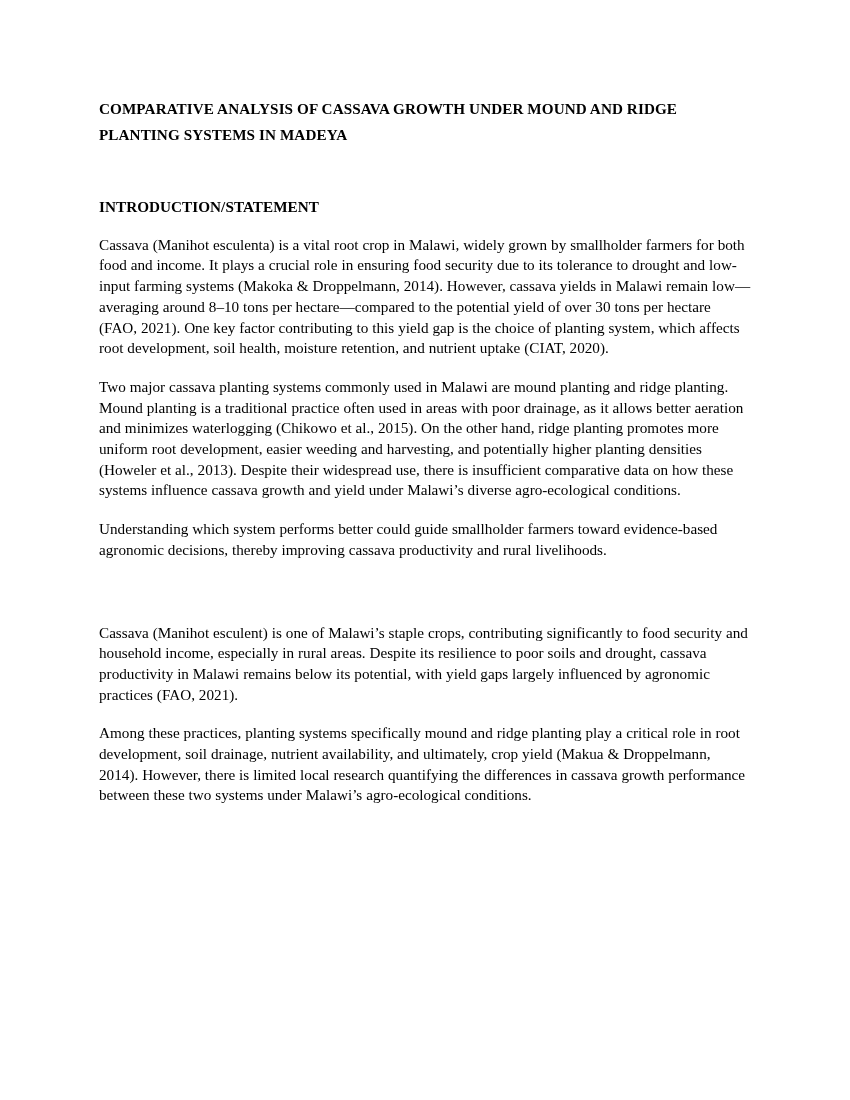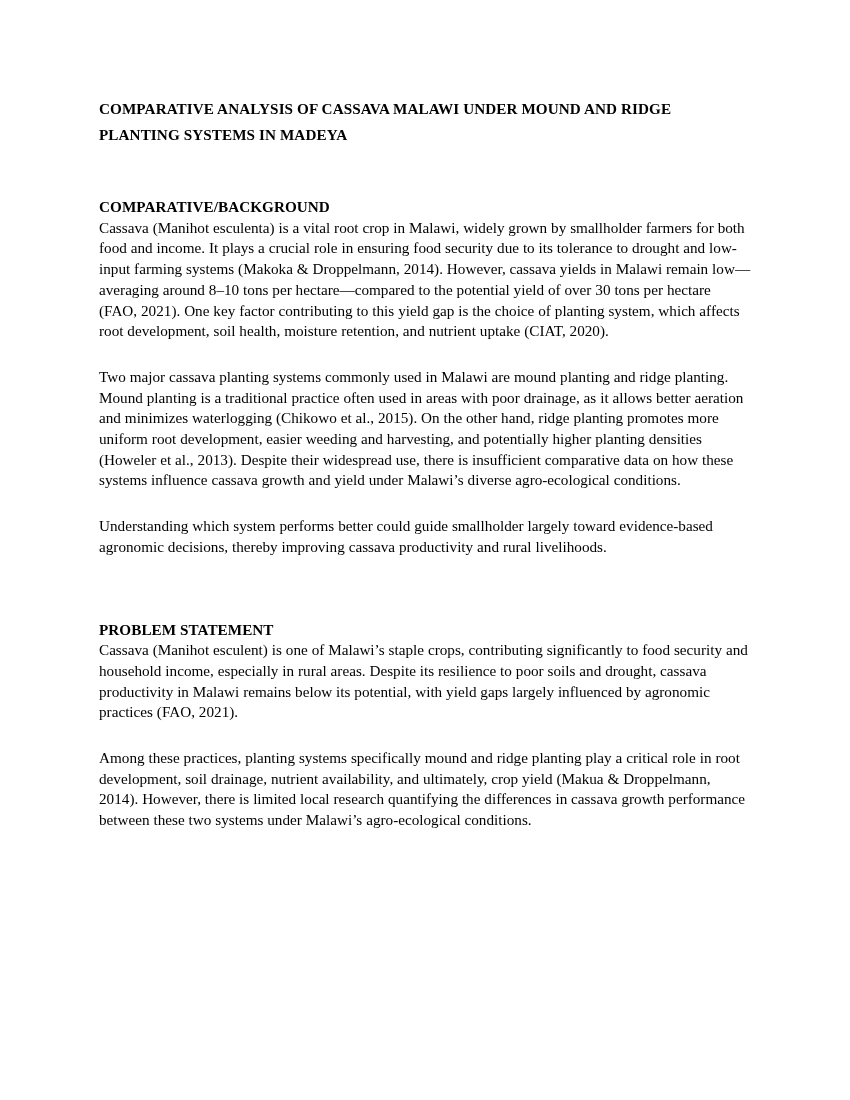--- a/index.html
+++ b/index.html
@@ -77,48 +77,48 @@
 
   
   .para {
     font-size: 15.2px;
     line-height: 20.7px;
     margin: 0;
     text-align: left;
     word-spacing: 0.1px;
   }
   .para + .para {
-    margin-top: 25px;
+    margin-top: 18px;
   }
   .heading-gap {
+    margin-top: 17px;
   }
 </style>
 </head>
 <body>
 
 <div class="page">
   <div class="content">
 
     <div>
       <h1 class="doc-title">
-        <span>COMPARATIVE ANALYSIS OF CASSAVA MALAWI UNDER MOUND AND RIDGE</span>
+        <span>COMPARATIVE ANALYSIS OF CASSAVA GROWTH UNDER MOUND AND RIDGE</span>
         <span>PLANTING SYSTEMS IN MADEYA</span>
       </h1>
     </div>
 
     <div class="byline-block">
     </div>
 
     <div class="section-intro">
-      <h2 class="section-heading">COMPARATIVE/BACKGROUND</h2>
+      <h2 class="section-heading">INTRODUCTION/STATEMENT</h2>
       <p class="para heading-gap">Cassava (Manihot esculenta) is a vital root crop in Malawi, widely grown by smallholder farmers for both food and income. It plays a crucial role in ensuring food security due to its tolerance to drought and low-input farming systems (Makoka &amp; Droppelmann, 2014). However, cassava yields in Malawi remain low—averaging around 8–10 tons per hectare—compared to the potential yield of over 30 tons per hectare (FAO, 2021). One key factor contributing to this yield gap is the choice of planting system, which affects root development, soil health, moisture retention, and nutrient uptake (CIAT, 2020).</p>
       <p class="para">Two major cassava planting systems commonly used in Malawi are mound planting and ridge planting. Mound planting is a traditional practice often used in areas with poor drainage, as it allows better aeration and minimizes waterlogging (Chikowo et al., 2015). On the other hand, ridge planting promotes more uniform root development, easier weeding and harvesting, and potentially higher planting densities (Howeler et al., 2013). Despite their widespread use, there is insufficient comparative data on how these systems influence cassava growth and yield under Malawi’s diverse agro-ecological conditions.</p>
-      <p class="para">Understanding which system performs better could guide smallholder largely toward evidence-based agronomic decisions, thereby improving cassava productivity and rural livelihoods.</p>
+      <p class="para">Understanding which system performs better could guide smallholder farmers toward evidence-based agronomic decisions, thereby improving cassava productivity and rural livelihoods.</p>
     </div>
 
     <div class="section-problem">
-      <h2 class="section-heading">PROBLEM STATEMENT</h2>
       <p class="para heading-gap">Cassava (Manihot esculent) is one of Malawi’s staple crops, contributing significantly to food security and household income, especially in rural areas. Despite its resilience to poor soils and drought, cassava productivity in Malawi remains below its potential, with yield gaps largely influenced by agronomic practices (FAO, 2021).</p>
       <p class="para">Among these practices, planting systems specifically mound and ridge planting play a critical role in root development, soil drainage, nutrient availability, and ultimately, crop yield (Makua &amp; Droppelmann, 2014). However, there is limited local research quantifying the differences in cassava growth performance between these two systems under Malawi’s agro-ecological conditions.</p>
     </div>
 
   </div>
 </div>
 
 </body></html>

